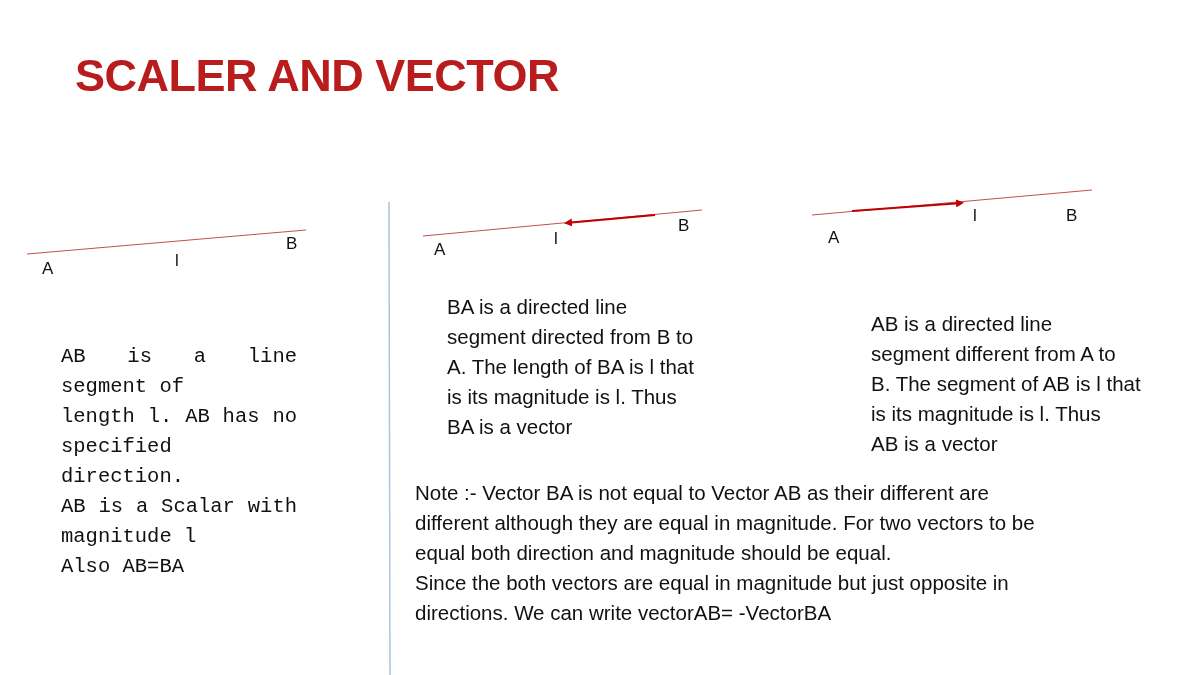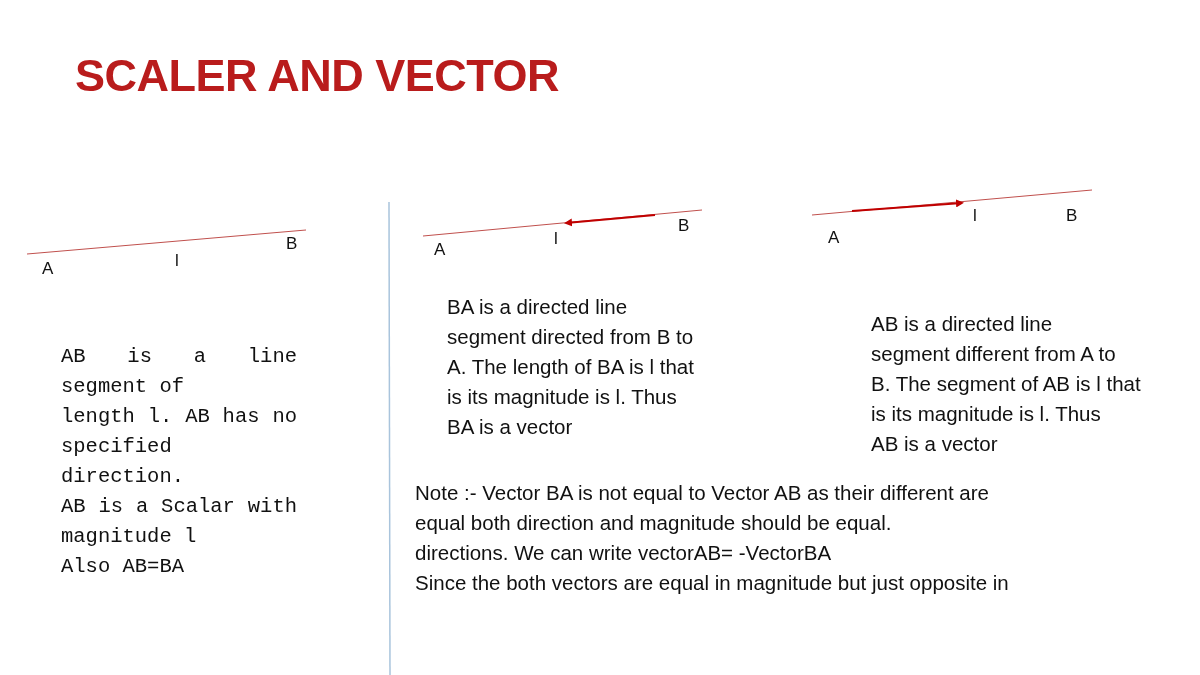--- a/index.html
+++ b/index.html
@@ -84,16 +84,17 @@
 <div class="text-block tb3">
   <div class="line">AB is a directed line</div>
   <div class="line">segment different from A to</div>
   <div class="line">B.  The segment of AB is l that</div>
   <div class="line">is its magnitude is l. Thus</div>
   <div class="line">AB is a vector</div>
 </div>
 
 <div class="text-block tb4">
   <div class="line">Note :- Vector BA is not equal to Vector AB as their different are</div>
+  <div class="line">different although they are equal in magnitude. For two vectors to be</div>
   <div class="line">equal both direction and magnitude should be equal.</div>
+  <div class="line">Since the both vectors are equal in magnitude but just opposite in</div>
   <div class="line">directions. We can write  vectorAB= -VectorBA</div>
-  <div class="line">Since the both vectors are equal in magnitude but just opposite in</div>
 </div>
 
 </body></html>

